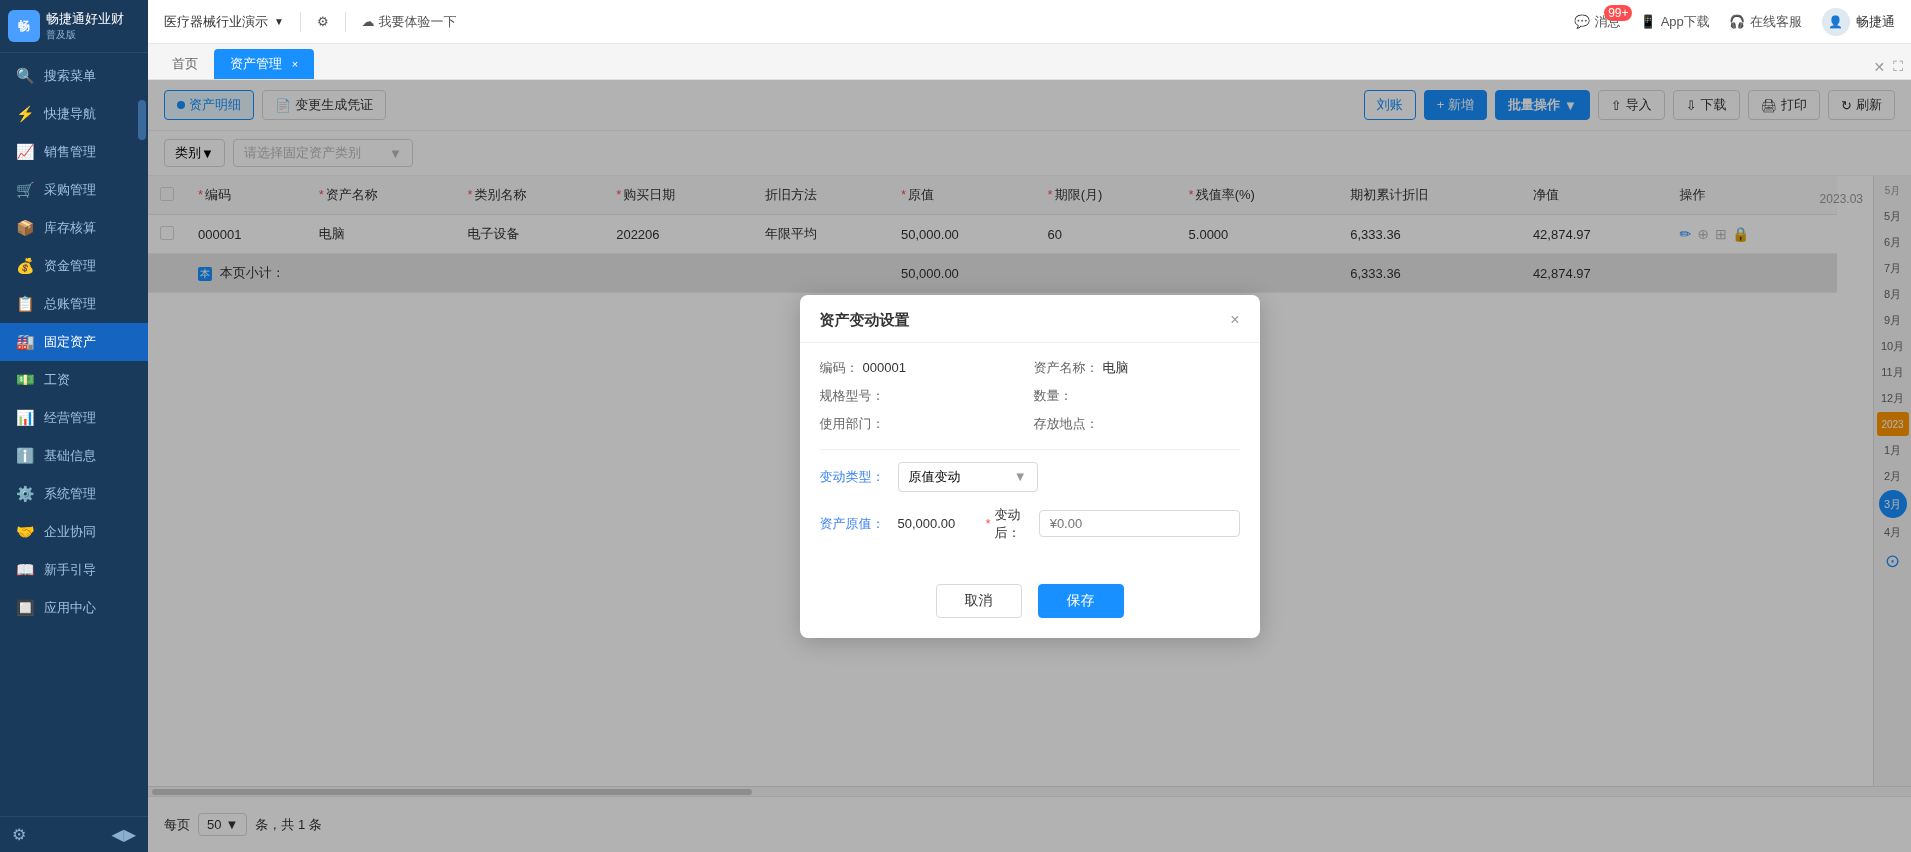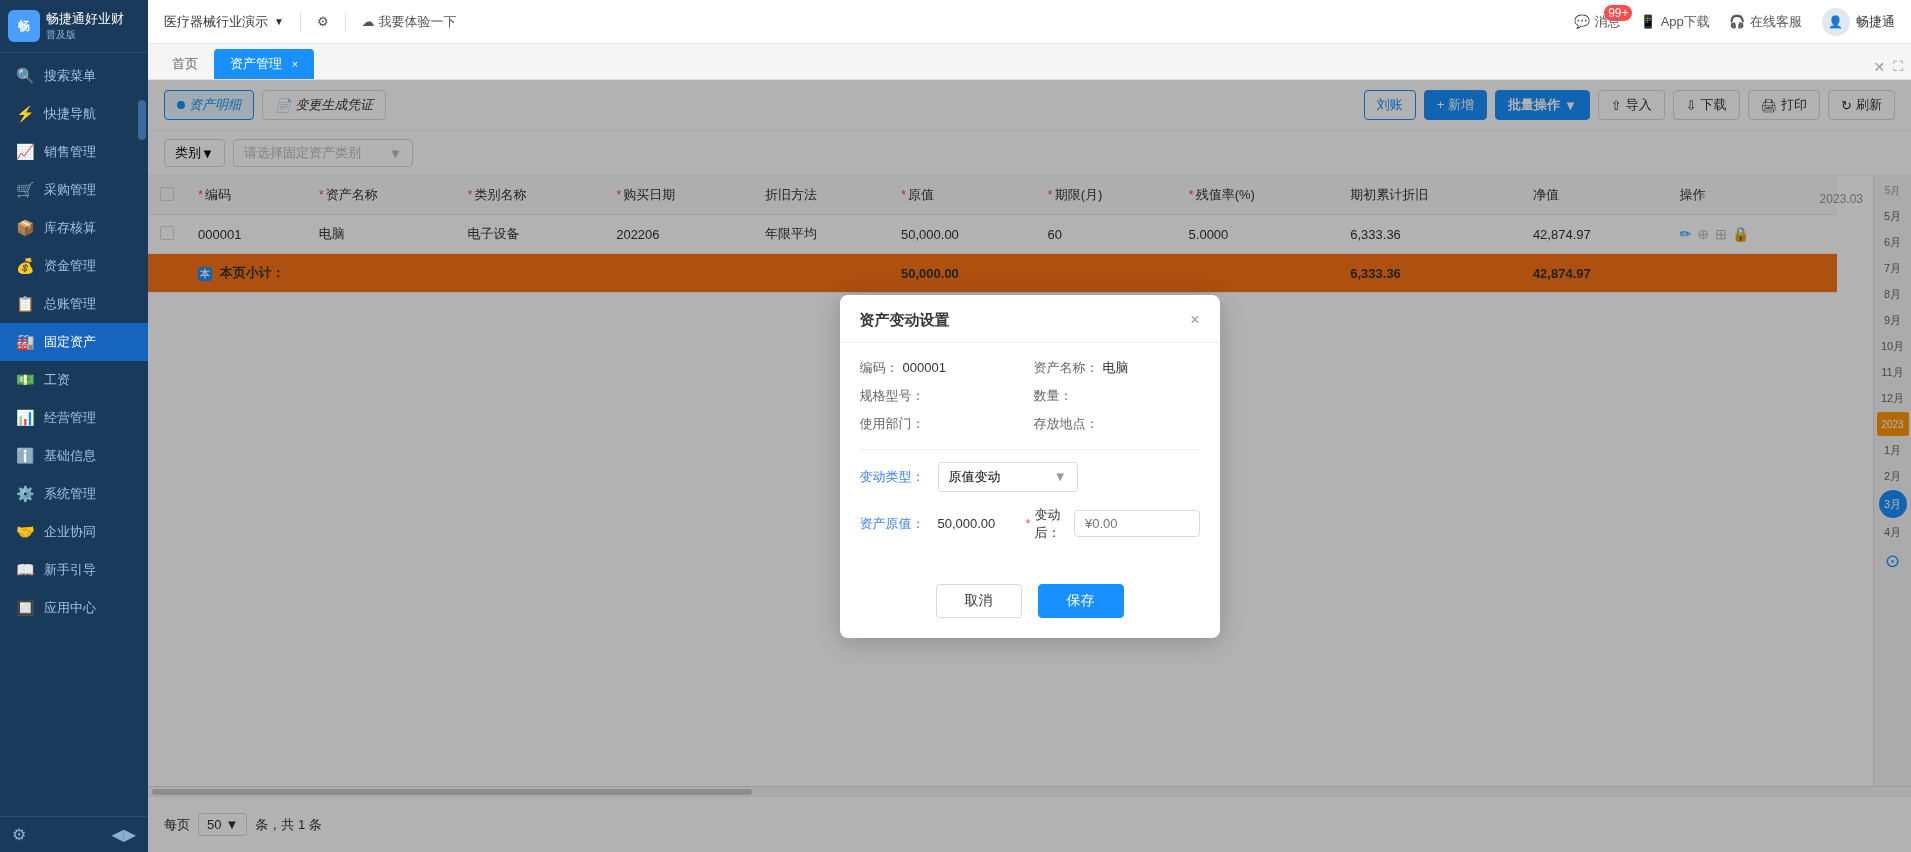--- a/index.html
+++ b/index.html
@@ -147,21 +147,20 @@
     }
     .toolbar-tab-btn {
       display: flex; align-items: center; gap: 4px;
       padding: 5px 12px;
       border: 1px solid #d9d9d9;
       border-radius: 4px;
       font-size: 13px;
       cursor: pointer;
       background: white;
       color: #333;
-      font-style: italic;
     }
     .toolbar-tab-btn.active {
       border-color: #1890ff;
       color: #1890ff;
       background: #e6f7ff;
     }
     .toolbar-tab-btn .dot {
       width: 8px; height: 8px;
       border-radius: 50%;
       background: #1890ff;
@@ -221,21 +220,21 @@
       color: #333;
       white-space: nowrap;
     }
     .asset-table th .required { color: #ff4d4f; margin-right: 2px; }
     .asset-table td {
       border-bottom: 1px solid #f0f0f0;
       padding: 10px 12px;
       color: #333;
       white-space: nowrap;
     }
-    .subtotal-row td { background: #f97316; font-weight: 700; }
+    .subtotal-row td { background: #e5e5e5; font-weight: 400; }
     .subtotal-icon {
       display: inline-block;
       width: 14px; height: 14px;
       background: #1890ff;
       border-radius: 2px;
       color: white;
       font-size: 10px;
       text-align: center; line-height: 14px;
       margin-right: 4px;
     }
@@ -302,21 +301,21 @@
     .modal-overlay {
       position: absolute;
       top: 0; left: 0; right: 0; bottom: 0;
       background: rgba(0,0,0,0.3);
       display: flex; align-items: center; justify-content: center;
       z-index: 100;
     }
     .modal {
       background: white;
       border-radius: 8px;
-      width: 380px;
+      width: 460px;
       box-shadow: 0 4px 24px rgba(0,0,0,0.2);
     }
     .modal-header {
       display: flex; align-items: center; justify-content: space-between;
       padding: 16px 20px 12px;
       border-bottom: 1px solid #f0f0f0;
     }
     .modal-title { font-size: 15px; font-weight: 600; color: #333; }
     .modal-close { cursor: pointer; color: #999; font-size: 16px; }
     .modal-body { padding: 16px 20px; }

